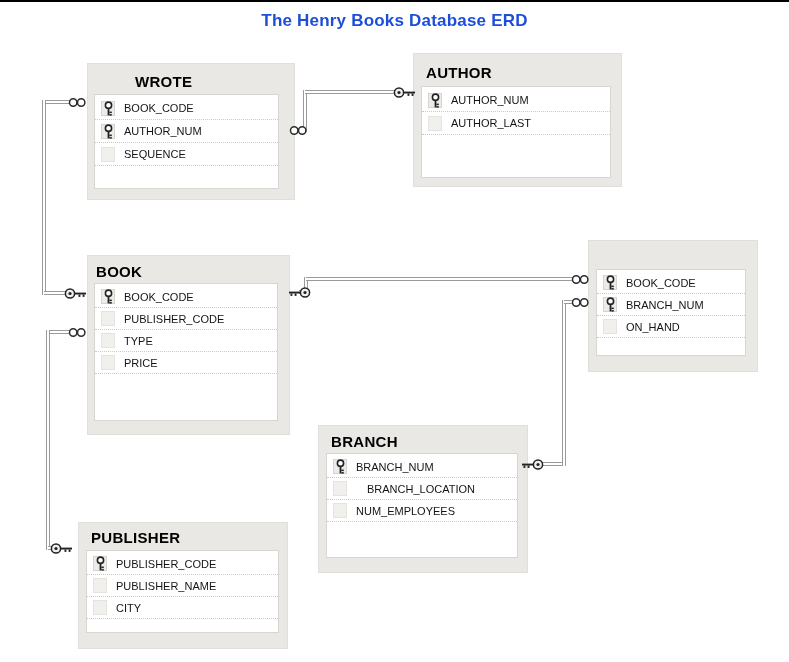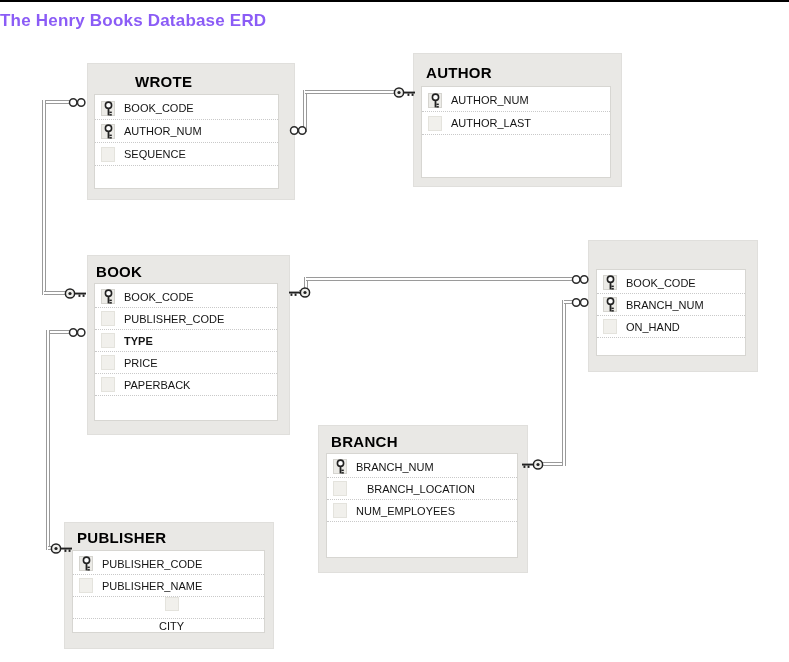--- a/index.html
+++ b/index.html
@@ -1,20 +1,20 @@
 <!DOCTYPE html>
 <html style="--rule: #000000; --text: #141414; --line: #9a9a9a; --box-bg: #e9e8e5; --box-border: #e0dfdc; --panel-bg: #ffffff; --panel-border: #d7d6d2; --divider: #c9c9c9;"><head>
 <meta charset="utf-8">
 <style>
   html,body{margin:0;padding:0;background:#ffffff;}
   body{font-family:"Liberation Sans",sans-serif;}
   .stage{position:relative;width:789px;height:662px;background:var(--panel-bg,#fff);overflow:hidden;}
   .top-rule{position:absolute;left:0;top:0;width:100%;height:2px;background:var(--rule,#000);}
-  .page-title{position:absolute;left:0;top:11px;width:100%;margin:0;
-    font-size:17px;font-weight:bold;color:#8b5cf6;letter-spacing:.2px;}
+  .page-title{position:absolute;left:0;top:11px;width:100%;margin:0;text-align:center;
+    font-size:17px;font-weight:bold;color:#1d4ed8;letter-spacing:.2px;}
   #diagram{position:absolute;left:0;top:0;width:100%;height:100%;}
   .tbox{position:absolute;background:var(--box-bg,#e9e8e5);border:1px solid var(--box-border,#e0dfdc);box-sizing:border-box;}
   .tname{position:absolute;font-size:15px;font-weight:bold;color:#000;white-space:nowrap;letter-spacing:.3px;}
   .panel{position:absolute;background:var(--panel-bg,#fff);border:1px solid var(--panel-border,#d7d6d2);
     box-sizing:border-box;padding-top:2px;overflow:hidden;}
   .frow{display:flex;align-items:center;gap:9px;padding-left:6px;box-sizing:border-box;
     border-bottom:1px dotted var(--divider,#c9c9c9);}
   .icell{width:14px;height:15px;flex:0 0 14px;display:flex;align-items:center;justify-content:center;
     box-sizing:border-box;line-height:0;}
   .icell.pk{background:#ecebe7;border:1px solid #d5d4cf;}
@@ -94,31 +94,27 @@
                 <rect x="6.4" y="10.6" width="2.4" height="1.5" fill="#222"></rect>
                 <rect x="6.4" y="13.1" width="2.4" height="1.5" fill="#222"></rect>
               </svg>
             </span>
             <span class="flabel">BOOK_CODE</span>
           </div>
           <div class="frow" style="height: 22px;">
             <span class="icell plain"></span>
             <span class="flabel">PUBLISHER_CODE</span>
           </div>
-          <div class="frow" style="height: 22px; font-weight: bold;">
+          <div class="frow" style="height: 22px;">
             <span class="icell plain"></span>
             <span class="flabel">TYPE</span>
           </div>
           <div class="frow" style="height: 22px;">
             <span class="icell plain"></span>
             <span class="flabel">PRICE</span>
-          </div>
-          <div class="frow" style="height: 22px;">
-            <span class="icell plain"></span>
-            <span class="flabel">PAPERBACK</span>
           </div>
         </div>
       </div>
       <div class="tbox" style="left: 588px; top: 240px; width: 170px; height: 132px;">
         <div class="tname" style="left: 12px; top: 7px; margin-top: 20px;">INVENTORY</div>
         <div class="panel" style="left: 7px; top: 28px; width: 150px; height: 87px;">
           <div class="frow" style="height: 22px;">
             <span class="icell pk">
               <svg width="11" height="15" viewBox="0 0 11 15">
                 <circle cx="5.5" cy="4.2" r="3.1" fill="#fff" stroke="#222" stroke-width="1.6"></circle>
@@ -163,39 +159,39 @@
           <div class="frow" style="height: 22px; gap: 20px;">
             <span class="icell plain"></span>
             <span class="flabel">BRANCH_LOCATION</span>
           </div>
           <div class="frow" style="height: 22px;">
             <span class="icell plain"></span>
             <span class="flabel">NUM_EMPLOYEES</span>
           </div>
         </div>
       </div>
-      <div class="tbox" style="left: 64px; top: 522px; width: 210px; height: 127px;">
+      <div class="tbox" style="left: 78px; top: 522px; width: 210px; height: 127px;">
         <div class="tname" style="left: 12px; top: 6px;">PUBLISHER</div>
         <div class="panel" style="left: 7px; top: 27px; width: 193px; height: 83px;">
           <div class="frow" style="height: 22px;">
             <span class="icell pk">
               <svg width="11" height="15" viewBox="0 0 11 15">
                 <circle cx="5.5" cy="4.2" r="3.1" fill="#fff" stroke="#222" stroke-width="1.6"></circle>
                 <rect x="4.6" y="7.2" width="1.8" height="7.2" fill="#222"></rect>
                 <rect x="6.4" y="10.6" width="2.4" height="1.5" fill="#222"></rect>
                 <rect x="6.4" y="13.1" width="2.4" height="1.5" fill="#222"></rect>
               </svg>
             </span>
             <span class="flabel">PUBLISHER_CODE</span>
           </div>
           <div class="frow" style="height: 22px;">
             <span class="icell plain"></span>
             <span class="flabel">PUBLISHER_NAME</span>
           </div>
-          <div class="frow" style="height: 22px; flex-direction: column;">
+          <div class="frow" style="height: 22px;">
             <span class="icell plain"></span>
             <span class="flabel">CITY</span>
           </div>
         </div>
       </div>
       <div class="seg h" style="left: 44px; top: 100px; width: 30px;"></div>
       <div class="seg v" style="left: 42px; top: 100px; height: 195px;"></div>
       <div class="seg h" style="left: 44px; top: 291px; width: 24px;"></div>
       <div class="ep" style="left: 68px; top: 97px;"><svg width="19" height="11" viewBox="0 0 19 11">
           <circle cx="5.2" cy="5.5" r="3.7" fill="#fff" stroke="#2b2b2b" stroke-width="1.5"></circle>

